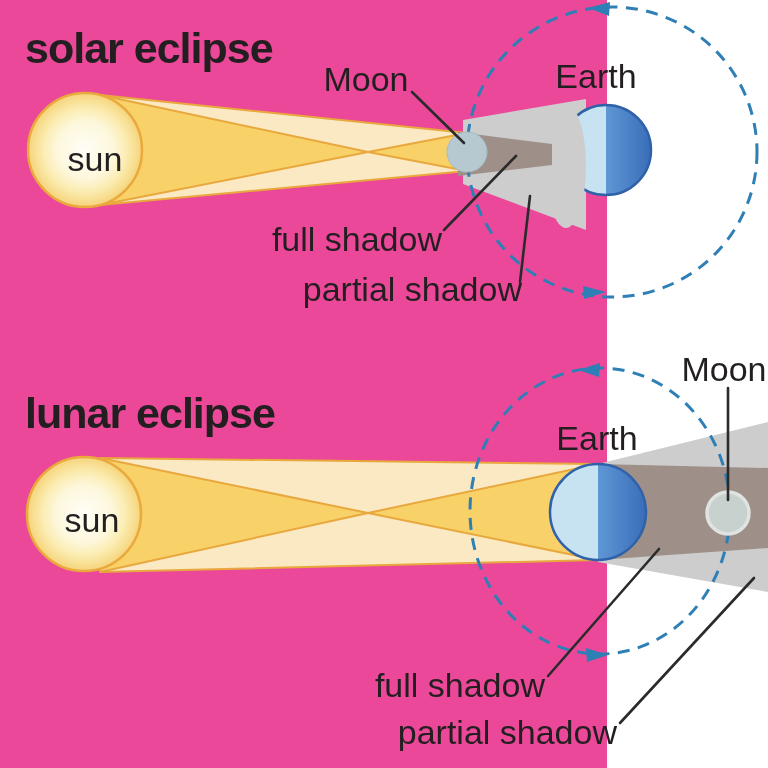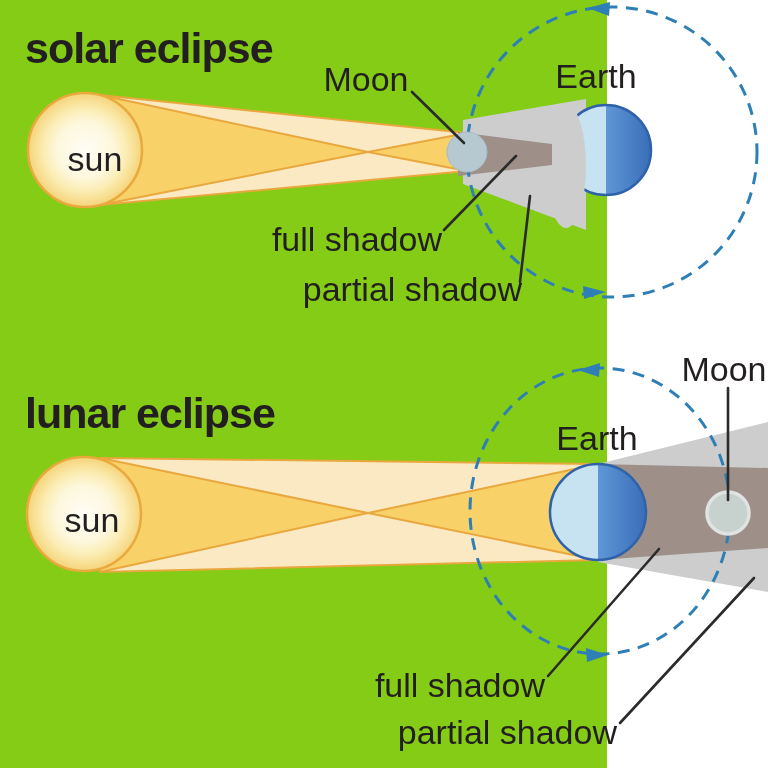--- a/index.html
+++ b/index.html
@@ -1,16 +1,16 @@
 <!DOCTYPE html>
 <html style="--ray_pale: #FAE9C3; --ray_bright: #F8D269; --ray_outline: #E8A83D; --sun_border: #E9A93D; --penumbra: #CDCDCE; --umbra: #9E9089; --earth_day: #C7E3F2; --earth_night: #4A84CC; --earth_border: #2F62A8; --moon_solar: #B6C9D1; --moon_lunar: #C7D1CD; --moon_lunar_border: #DFE3E1; --orbit: #2E7FB5; --label_text: #231F20; --leader_line: #2B2B2B;"><head>
 <meta charset="utf-8">
 <style>
   html, body { margin: 0; padding: 0; background: #ffffff; }
-  .stage { width: 607px; height: 768px; position: relative; background: #84cc16; }
+  .stage { width: 607px; height: 768px; position: relative; background: #ec4899; }
   svg { display: block; }
 
   .ttl  { font: 700 43px "Liberation Sans", sans-serif; letter-spacing: -1px; fill: var(--label_text); }
   .lbl  { font: 400 34px "Liberation Sans", sans-serif; fill: var(--label_text); }
 
   .ray-pale   { fill: var(--ray_pale);   stroke: var(--ray_outline); stroke-width: 2;   stroke-linejoin: round; }
   .ray-bright { fill: var(--ray_bright); stroke: var(--ray_outline); stroke-width: 2;   stroke-linejoin: round; }
   .sun        { fill: url(#sunGrad);     stroke: var(--sun_border);  stroke-width: 2.5; }
   .penumbra   { fill: var(--penumbra); }
   .umbra      { fill: var(--umbra); }

